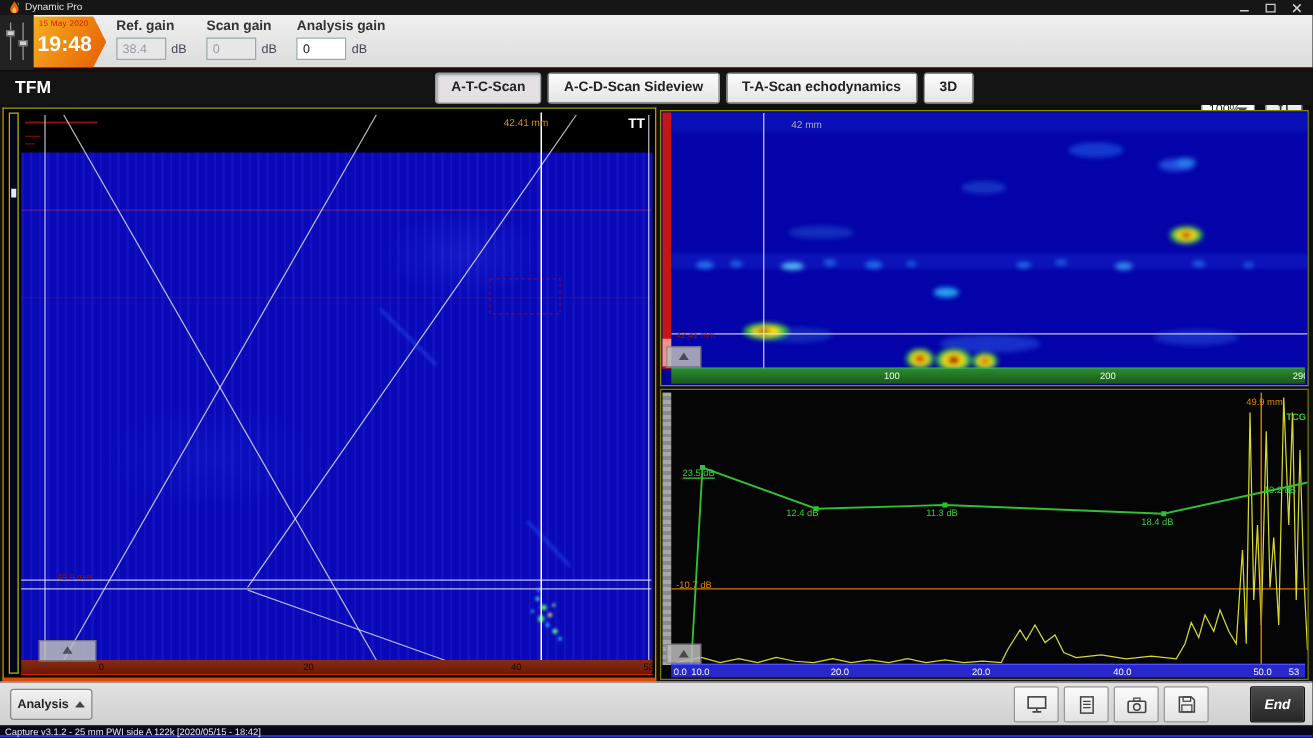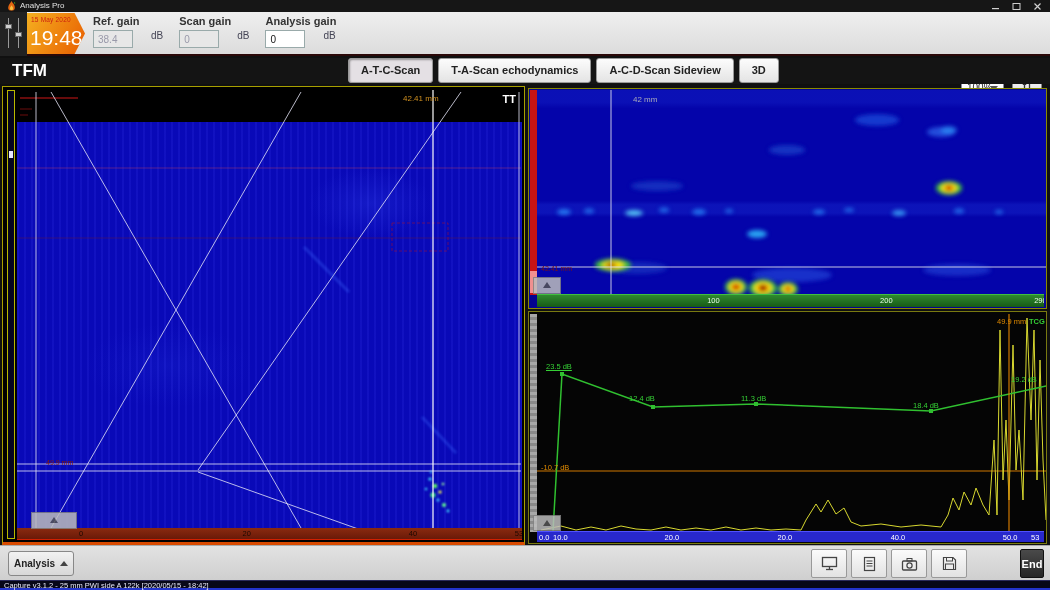--- a/index.html
+++ b/index.html
@@ -19,42 +19,42 @@
   #toolbar { position:absolute; left:0; top:12px; width:1050px; height:44px;
              background:linear-gradient(#efefef,#dcdcdc); border-bottom:2px solid #2a0808; }
   #fader-box { position:absolute; left:0; top:0; width:27px; height:44px; background:#222; }
   .fader { position:absolute; top:6px; width:7px; height:30px; }
   .fader .track { position:absolute; left:3px; top:0; width:1px; height:30px; background:#999; }
   .fader .knob { position:absolute; left:0; width:7px; height:5px; background:#cfcfcf; border:1px solid #666; }
   #datetime-badge { position:absolute; left:27px; top:1px; width:58px; height:41px;
       background:linear-gradient(120deg,#f5b020,#e85c00);
       clip-path:polygon(0 0,82% 0,100% 50%,82% 100%,0 100%); }
   #badge-date { position:absolute; left:4px; top:3px; font-size:6.5px; color:#cc2010; letter-spacing:.2px; }
-  #badge-time { position:absolute; left:3px; top:13px; font-size:21px; color:#fff; }
+  #badge-time { position:absolute; left:3px; top:13px; font-size:17px; color:#fff;font-weight:bold; }
   #gain-fields { position:absolute; left:93px; top:3px; display:flex; gap:16px; }
   .gfield .glabel { font-size:11px; font-weight:bold; color:#333; margin-bottom:3px; }
-  .grow { display:flex; align-items:flex-start; gap:18px; }
+  .grow { display:flex; align-items:center; gap:4px; }
   .ginput { width:40px; height:18px; border:1px solid #9aa; background:#fff; font-size:10px;
             padding-left:4px; color:#111; font-family:"Liberation Sans",sans-serif; }
   .ginput.dis { background:#e7e7e7; color:#99a; }
   .gunit { font-size:10px; color:#445; }
   #dynamic-group { position:absolute; right:8px; top:3px; }
   #dynamic-label { font-size:11px; font-weight:normal; color:#333; margin-bottom:3px; margin-left:4px;margin-top:44px; }
   #dynamic-row { display:flex; gap:8px; align-items:center; }
   #dynamic-select { width:43px; height:20px; border:1px solid #8a8a9a; background:#fff;
       position:relative; font-size:10px; color:#222; }
   #dynamic-select span { position:absolute; left:5px; top:4px; }
   #dynamic-select .dd-arrow { position:absolute; right:5px; top:8px; width:0; height:0;
       border-left:4px solid transparent; border-right:4px solid transparent; border-top:5px solid #555; }
   #updown-button { width:30px; height:26px; border:1px solid #888; border-radius:3px;
       background:linear-gradient(#fafafa,#dcdcdc); display:flex; align-items:center; justify-content:center; }
 
   
   #subheader { position:absolute; left:0; top:58px; width:1050px; height:26px; background:#141414; }
-  #mode-label { position:absolute; left:12px; top:3px; color:#fff; font-size:17px; font-weight:bold; }
+  #mode-label { position:absolute; left:12px; top:3px; color:#fff; font-size:14px; font-weight:bold; }
   #tab-bar { position:absolute; left:348px; top:0; display:flex; gap:5px; }
   .tab { height:25px; padding:5px 12px 0 12px; font-size:11px; font-weight:bold; color:#222;
          background:linear-gradient(#fcfcfc,#e4e4e4); border:1px solid #999;
          border-radius:3px; white-space:nowrap; cursor:default; }
   .tab.active { background:#e4e0e4; box-shadow:inset 1px 1px 2px rgba(0,0,0,.35); }
 
   
   .ruler { position:absolute; overflow:hidden; }
   .tick { position:absolute; top:1px; transform:translateX(-50%); font-size:7.5px; }
   .tick.first { transform:none; }
@@ -101,55 +101,55 @@
 
   
   #echodyn-panel { position:absolute; left:528px; top:311px; width:519px; height:233px;
       background:#050505; border:1px solid #7a7a10; }
   #ed-strip { position:absolute; left:1px; top:2px; width:7px; height:218px;
       background:repeating-linear-gradient(#a8a8a8 0 3px, #8a8a8a 3px 6px); }
   #ed-ruler { left:8px; right:2px; bottom:1px; height:11px; background:#2828cc; border-top:1px solid #5050ff; }
   #ed-ruler .tick { color:#fff; }
   #ed-scrollbox { left:4px; bottom:12px; width:28px; height:16px; }
   .ed-label { position:absolute; font-size:7.5px; white-space:nowrap; }
-  .ed-label.green { color:#35d035; }
+  .ed-label.green { color:#35d035;margin-top:12px; }
   .ed-label.orange { color:#e08a00; }
   .ed-label.bold { font-weight:bold; }
 
   
   #bottombar { position:absolute; left:0; top:545px; width:1050px; height:35px;
       background:linear-gradient(#e2e2e2,#cfcfcf); border-top:1px solid #aaa; }
   #analysis-button { position:absolute; left:8px; top:5px; width:66px; height:25px;
       border:1px solid #888; border-radius:3px; background:linear-gradient(#f2f2f2,#d8d8d8);
       font-size:10px; font-weight:bold; color:#222; display:flex; align-items:center;
       justify-content:center; gap:5px; }
   #analysis-button .caret { width:0; height:0; border-left:4px solid transparent;
       border-right:4px solid transparent; border-bottom:5px solid #444; }
   .iconbtn { position:absolute; top:3px; width:36px; height:29px; border:1px solid #999;
       border-radius:2px; background:linear-gradient(#fbfbfb,#e2e2e2);
       display:flex; align-items:center; justify-content:center; }
-  #end-button { position:absolute; right:6px; top:3px; width:24px; height:29px;
+  #end-button { position:absolute; right:6px; top:3px; width:44px; height:29px;
       background:linear-gradient(#4a4a4a,#262626); color:#fff; font-size:11px; font-weight:bold;
-      border:1px solid #111; border-radius:2px; display:flex; align-items:center; justify-content:center; }
+      border:1px solid #111; border-radius:2px; display:flex; align-items:center; justify-content:center;font-style:italic; }
 
   
   #statusbar { position:absolute; left:0; top:580px; width:1050px; height:10px;
       background:#070718; border-top:1px solid #2a2a5a; border-bottom:2px solid #2233cc; }
   #statusbar span { position:absolute; left:4px; top:0px; font-size:7.5px; color:#e8e8f8; }
 </style>
 </head>
 <body>
 
 <div id="titlebar">
   <svg id="app-flame" viewBox="0 0 10 12">
     <path d="M5 0 C6.5 3 9 4 9 8 A4 3.5 0 1 1 1 8 C1 5 3.5 3 5 0 Z" fill="#e06510"></path>
     <path d="M5 5 C6 7 7 7.5 7 9 A2 2 0 1 1 3 9 C3 7.5 4.5 6.5 5 5 Z" fill="#f5c040"></path>
     <path d="M8 1 C9.5 1.5 10 3 9 4 C8.2 3 8 2 8 1 Z" fill="#3a9a20"></path>
   </svg>
-  <span class="apptitle">Analysis Pro</span>
+  <span class="apptitle">Dynamic Pro</span>
   <span class="winbtn" style="right:46px">
     <svg width="9" height="9" viewBox="0 0 9 9">
         <rect x="1" y="6" width="7" height="1.2" fill="#cfcfcf"></rect>
       </svg>
     </span>
   <span class="winbtn" style="right:25px">
     <svg width="9" height="9" viewBox="0 0 9 9">
         <rect x="1" y="1.5" width="7" height="6" fill="none" stroke="#cfcfcf"></rect>
       </svg>
     </span>
@@ -214,22 +214,22 @@
         </svg>
       </div>
     </div>
   </div>
 </div>
 
 <div id="subheader">
   <span id="mode-label">TFM</span>
   <div id="tab-bar">
       <div class="tab active">A-T-C-Scan</div>
+      <div class="tab">A-C-D-Scan Sideview</div>
       <div class="tab">T-A-Scan echodynamics</div>
-      <div class="tab">A-C-D-Scan Sideview</div>
       <div class="tab">3D</div>
     </div>
 </div>
 
 <div id="tfm-panel">
   <div id="tfm-blue"></div>
   <div id="tfm-slider">
       <div class="thumb"></div>
     </div>
 

